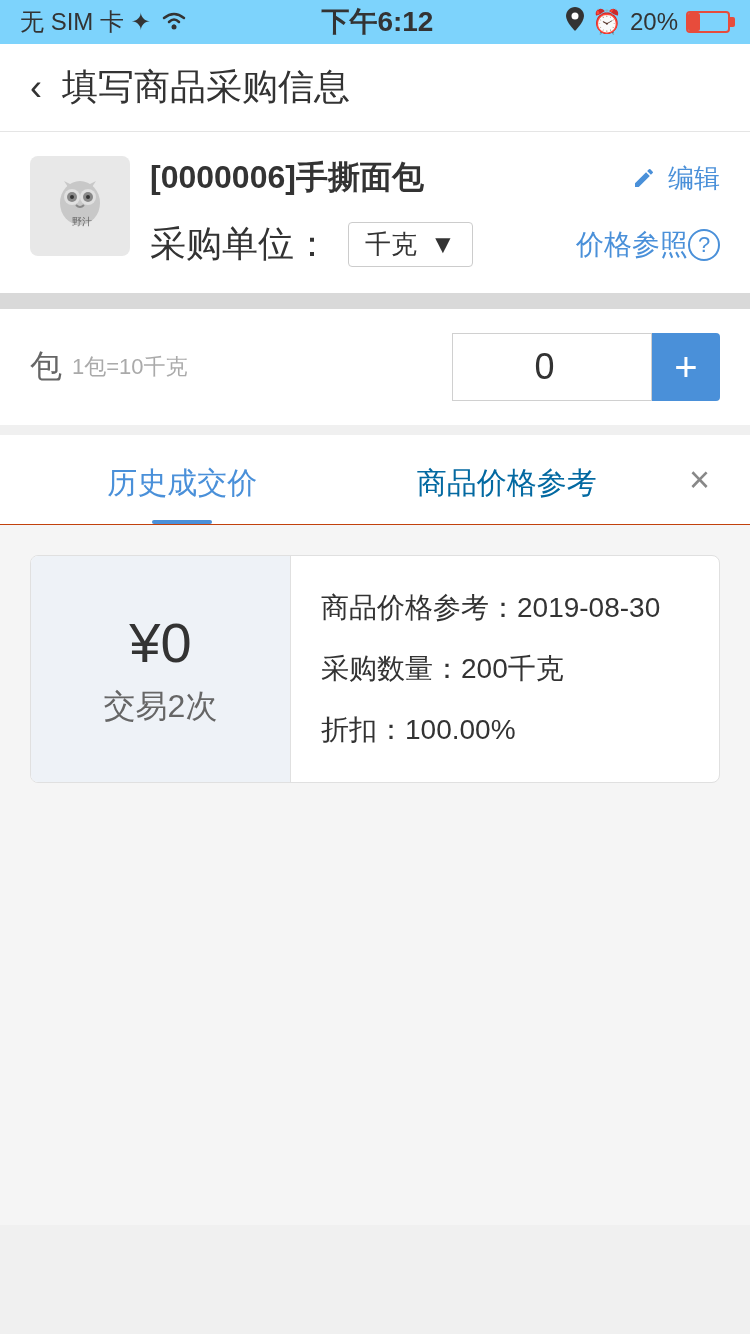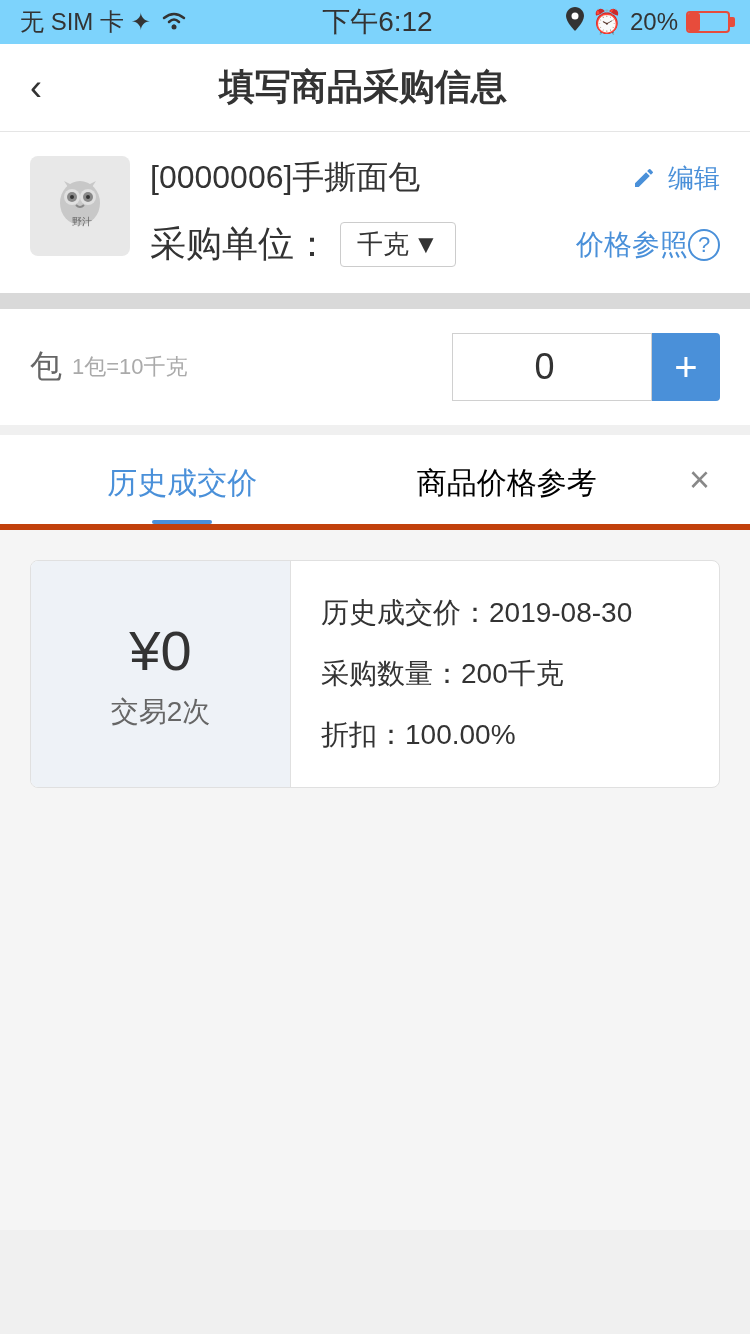--- a/index.html
+++ b/index.html
@@ -25,21 +25,21 @@
       font-weight: 500;
     }
     .status-left {
       display: flex;
       align-items: center;
       gap: 8px;
       font-size: 24px;
     }
     .status-center {
       font-size: 28px;
-      font-weight: 400;
+      font-weight: 700;
     }
     .status-right {
       display: flex;
       align-items: center;
       gap: 8px;
       font-size: 24px;
     }
     .battery-icon {
       width: 44px;
       height: 22px;
@@ -76,23 +76,23 @@
       border-bottom: 1px solid #e5e5e5;
     }
     .nav-back {
       font-size: 36px;
       color: #333;
       cursor: pointer;
       padding-right: 20px;
     }
     .nav-title {
       flex: 1;
-      text-align: center;
+      text-align: left;
       font-size: 36px;
-      font-weight: 700;
+      font-weight: 400;
       color: #333;
     }
     .nav-right-placeholder {
       width: 56px;
     }
 
     
     .product-card {
       background: #fff;
       margin: 0;
@@ -122,21 +122,21 @@
     }
     .product-name-row {
       display: flex;
       align-items: center;
       justify-content: space-between;
       margin-bottom: 20px;
     }
     .product-name {
       font-size: 32px;
       color: #333;
-      font-weight: 400;
+      font-weight: 700;
     }
     .edit-btn {
       font-size: 26px;
       color: #4a90d9;
       display: flex;
       align-items: center;
       gap: 12px;
       cursor: pointer;
     }
     .unit-row {
@@ -150,23 +150,23 @@
     }
     .unit-select {
       border: 1px solid #ccc;
       border-radius: 4px;
       padding: 4px 16px;
       font-size: 26px;
       color: #333;
       background: #fff;
       display: flex;
       align-items: center;
-      gap: 4px;
-      cursor: pointer;
-      margin-left: 10px;
+      gap: 13px;
+      cursor: pointer;
+      margin-left: 18px;
     }
     .price-ref {
       font-size: 28px;
       color: #4a90d9;
       display: flex;
       align-items: center;
       gap: 0;
       cursor: pointer;
     }
     .price-ref-question {
@@ -235,30 +235,30 @@
       align-items: center;
       justify-content: center;
       border-radius: 0 4px 4px 0;
     }
 
     
     .tabs-bar {
       background: #fff;
       display: flex;
       align-items: center;
-      border-bottom: 6px solid #c2410c;
+      border-bottom: 1px solid #c2410c;
       padding: 0 20px;
       margin-top: 10px;
     }
     .tab-item {
       flex: 1;
       text-align: center;
       padding: 28px 0 20px;
       font-size: 30px;
-      color: #000000;
+      color: #0369a1;
       cursor: pointer;
       position: relative;
     }
     .tab-item.active {
       color: #4a90d9;
       font-weight: 500;
     }
     .tab-item.active::after {
       content: '';
       position: absolute;
@@ -299,21 +299,21 @@
       justify-content: center;
       padding: 40px 20px;
       border-right: 1px solid #e0e0e0;
     }
     .price-amount {
       font-size: 56px;
       font-weight: 500;
       color: #333;
     }
     .price-trades {
-      font-size: 28px;
+      font-size: 32px;
       color: #666;
       margin-top: 10px;
     }
     .price-right {
       flex: 1;
       padding: 30px 30px;
       display: flex;
       flex-direction: column;
       gap: 16px;
     }
@@ -437,21 +437,21 @@
 
 <div class="main-content">
   <div class="price-panel">
     <div class="price-card">
       <div class="price-left">
         <div class="price-amount">¥0</div>
         <div class="price-trades">交易2次</div>
       </div>
       <div class="price-right">
         <div class="price-detail-row">
-          <span>历史成交价：</span><span>2019-08-30</span>
+          <span>商品价格参考：</span><span>2019-08-30</span>
         </div>
         <div class="price-detail-row">
           <span>采购数量：</span><span>200千克</span>
         </div>
         <div class="price-detail-row">
           <span>折扣：</span><span>100.00%</span>
         </div>
       </div>
     </div>
   </div>

